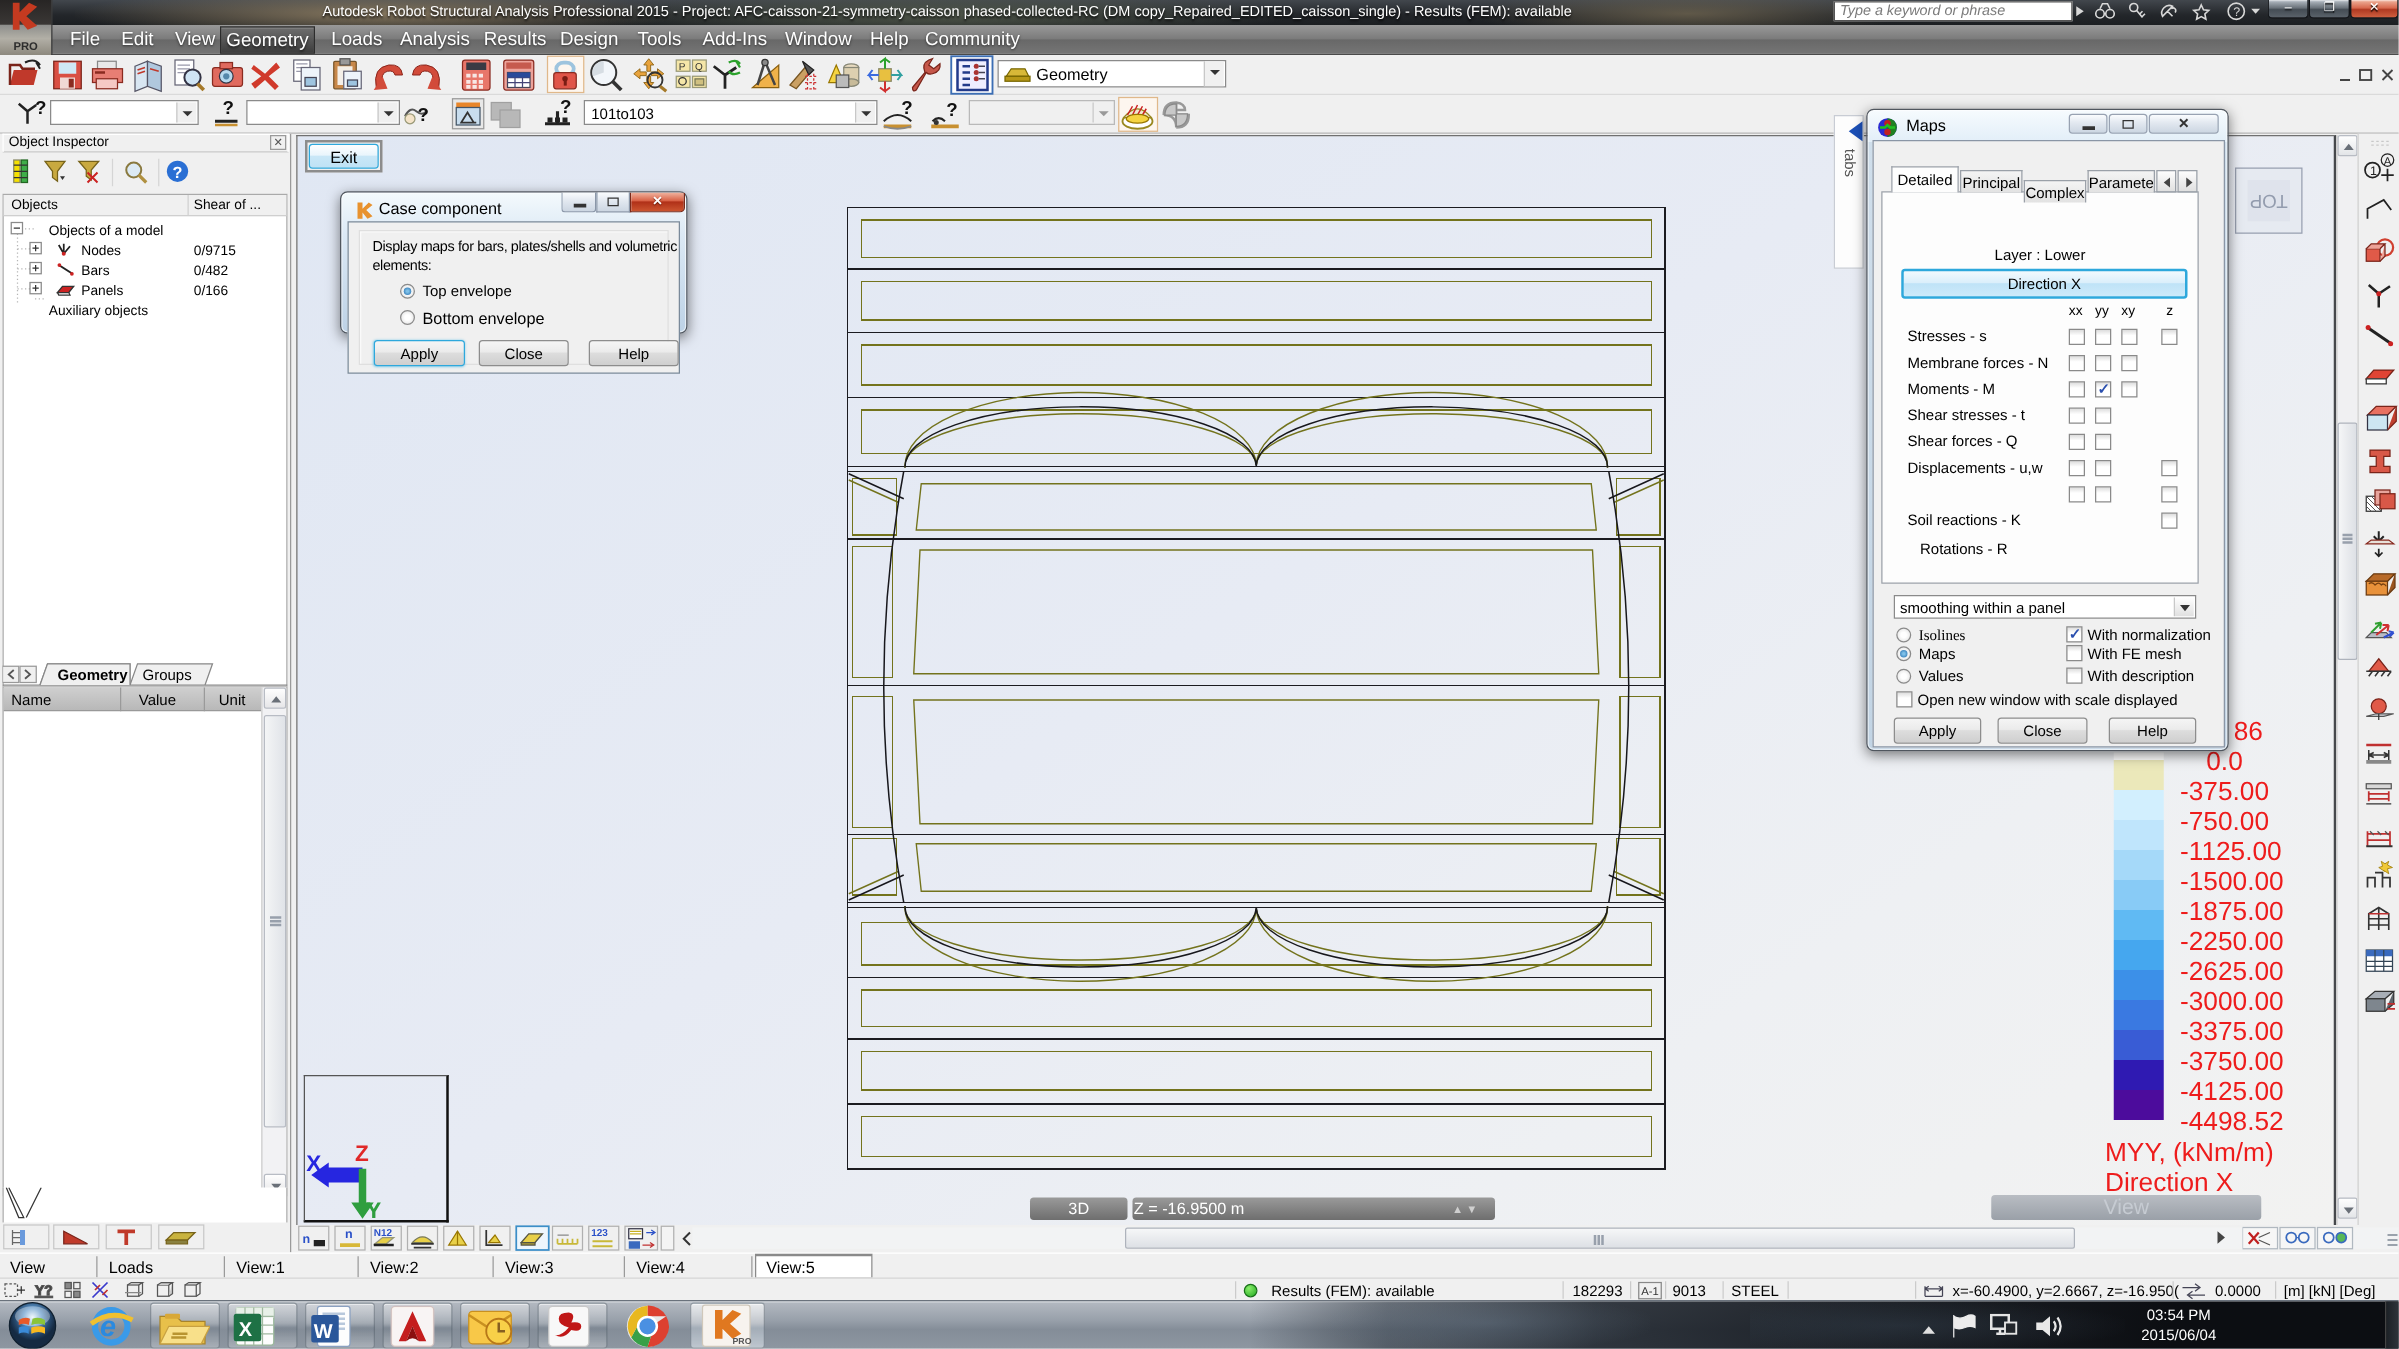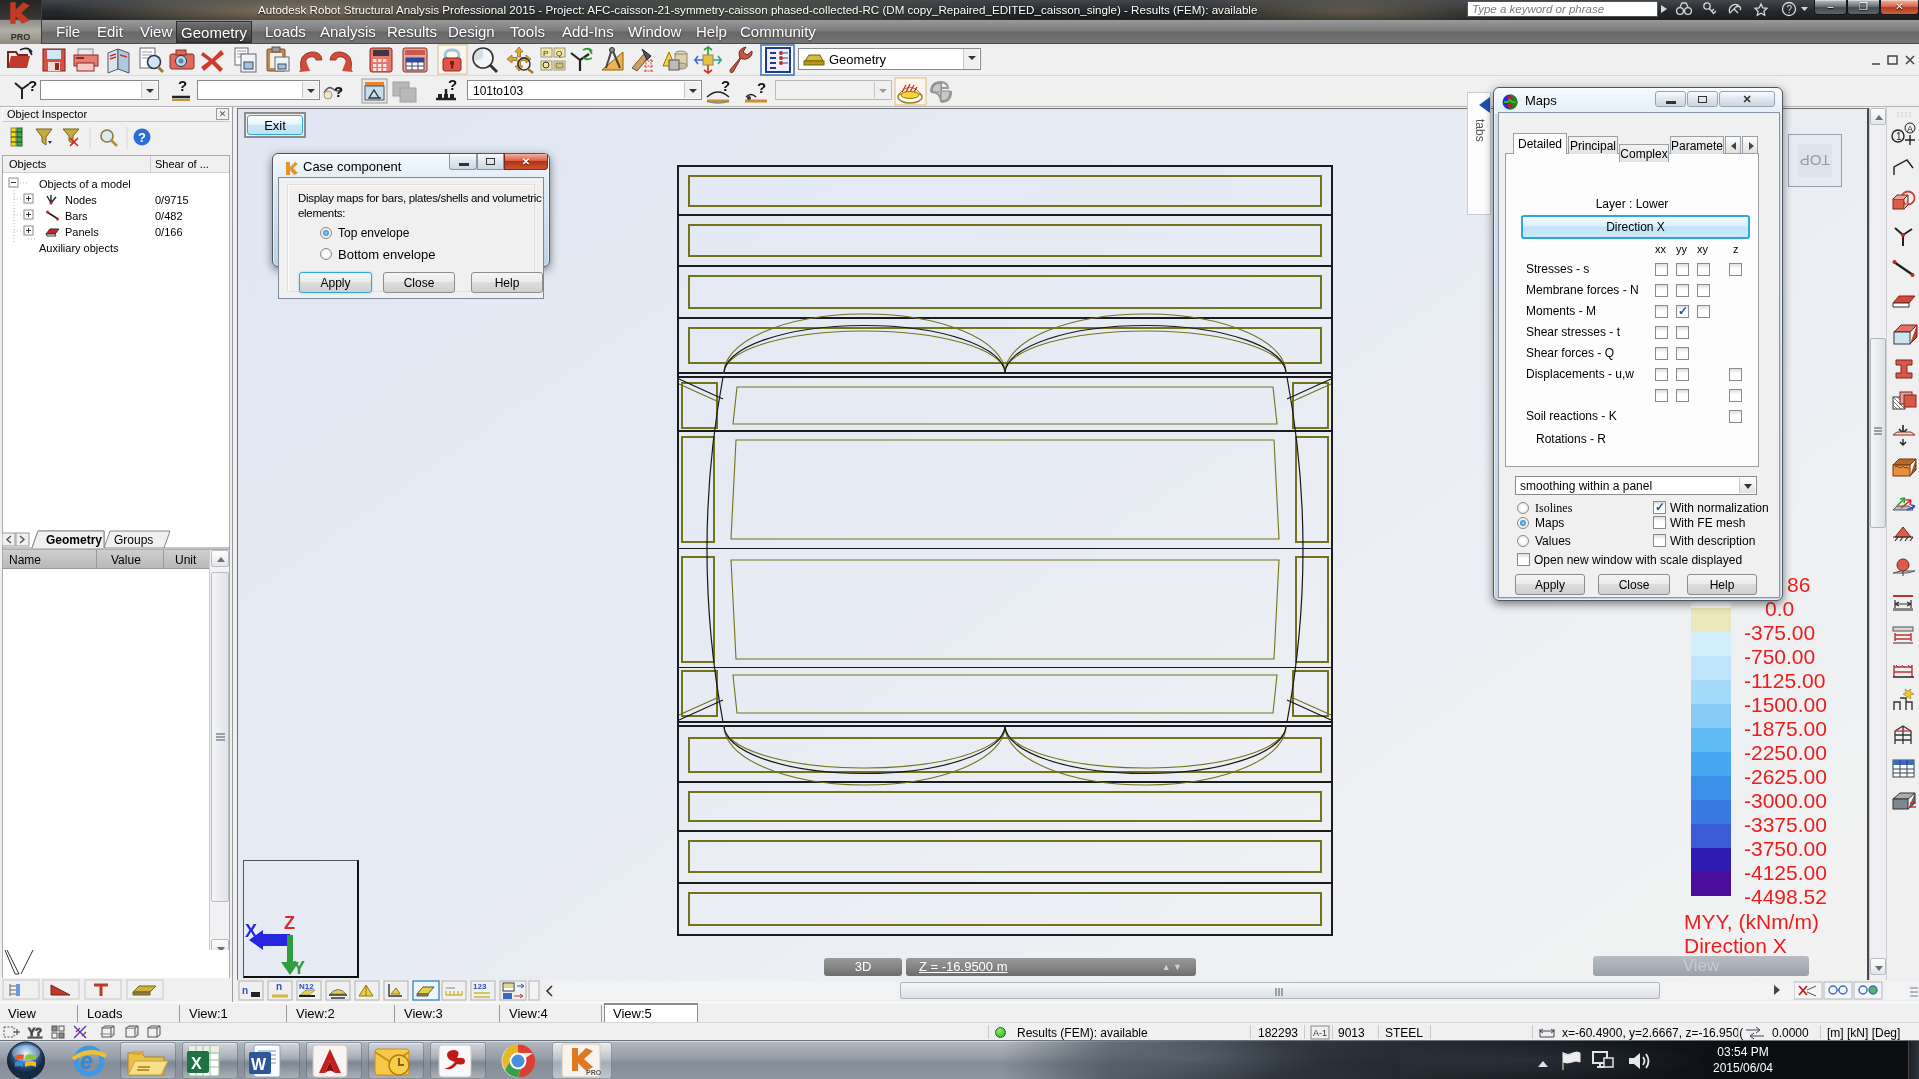--- a/index.html
+++ b/index.html
@@ -635,21 +635,21 @@
     <path d="M43,74 H49 V101 H55 L46,114 L37,101 H43 Z" fill="#2f9e3f"></path>
     <text x="49" y="113" fill="#2f9e3f" font-size="18px" font-weight="bold">Y</text>
   </svg>
 </div>
 
 <div class="abs" style="left:1550px;top:25px;width:54px;height:53px;border:1px solid #98a0b0;background:#e6eaf1;">
   <div class="abs" style="left:9px;top:9px;width:34px;height:33px;background:#dfe3ec;color:#939cae;font-size:15px;text-align:center;line-height:33px;transform:rotate(180deg);">TOP</div>
 </div>
 
 <div class="pill" style="left:586px;top:849px;width:78px;">3D</div>
-<div class="pill" style="left:668px;top:849px;width:290px;text-align:left;padding-left:13px;text-decoration:underline;">Z = -16.9500 m
+<div class="pill" style="left:668px;top:849px;width:290px;text-align:left;padding-left:1px;">Z = -16.9500 m
   <span style="position:absolute;right:14px;top:0;color:#cfcfcf;font-size:9px;">▲&nbsp;▼</span></div>
 <div class="pill" style="left:1355px;top:847px;width:216px;height:20px;background:linear-gradient(#b9bdc3,#9aa0a8);color:#c6cbd2;font-size:17px;line-height:20px;">View</div>
 
 <div class="abs" style="left:6px;top:3px;width:62px;height:26px;border:2px solid #8c8c8c;background:#f0f0f0;">
   <div class="abs" style="left:1px;top:1px;width:56px;height:20px;border:1px solid #2ea8dc;border-radius:3px;background:linear-gradient(#fdfeff,#e9f5fc 45%,#c9e7f7 50%,#bfe2f5);text-align:center;line-height:20px;font-size:13px;color:#000;">Exit</div>
 </div>
 </div>
 <div class="abs" id="vscroll">
   <div style="position:absolute;left:0px;top:0;width:16px;height:17px;background:linear-gradient(#fefefe,#e3e5e8);border:1px solid #b8bcc4;border-radius:2px;">
       <div style="position:absolute;left:4px;top:6px;border:4px solid transparent;border-bottom:5px solid #6a7078;border-top:none;"></div>

